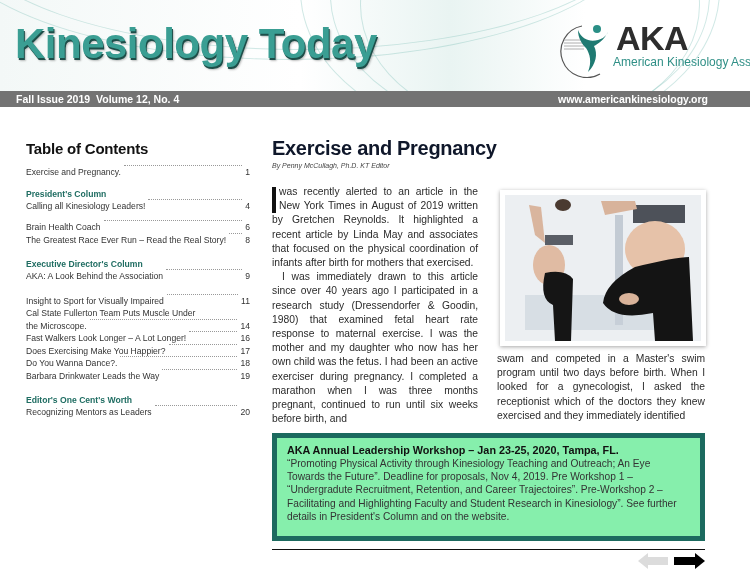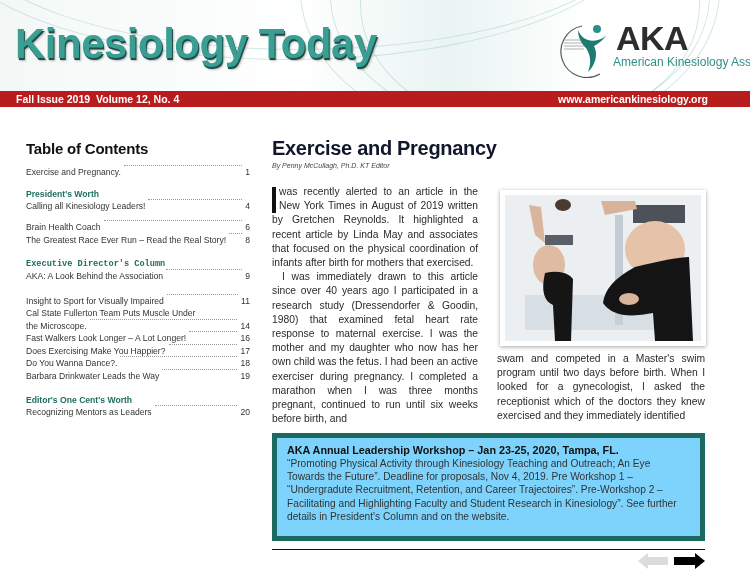--- a/index.html
+++ b/index.html
@@ -7,21 +7,21 @@
   body { position: relative; font-family: "Liberation Sans", sans-serif; color: #222; }
 
   
   .header { position: absolute; left: 0; top: 0; width: 750px; height: 91px; background: linear-gradient(90deg, #f3f8f7 0%, #ffffff 40%, #e9f4f2 60%, #ffffff 78%); overflow: hidden; }
   .swirl { position: absolute; border-radius: 50%; border: 1.2px solid rgba(120,190,180,0.35); }
   .title { position: absolute; left: 15px; top: 20px; font-family: "Liberation Sans", sans-serif; font-weight: bold; font-size: 42px; letter-spacing: -0.5px; color: #3a9e93; text-shadow: 1px 2px 0 #1d4e49, 2px 3px 2px rgba(0,0,0,0.25); white-space: nowrap; }
   .logo { position: absolute; left: 560px; top: 18px; width: 180px; height: 60px; }
   .logo-text { position: absolute; left: 616px; top: 21px; font-weight: bold; font-size: 34px; color: #2d2d2d; letter-spacing: -0.5px; line-height: 34px; }
   .logo-sub { position: absolute; left: 613px; top: 55px; font-size: 12px; color: #2f8f86; white-space: nowrap; }
 
-  .band { position: absolute; left: 0; top: 91px; width: 750px; height: 16px; background: #b91c1c; color: #fff; font-weight: bold; font-size: 10.5px; }
+  .band { position: absolute; left: 0; top: 91px; width: 750px; height: 16px; background: #737373; color: #fff; font-weight: bold; font-size: 10.5px; }
   .band .issue { position: absolute; left: 16px; top: 2px; white-space: nowrap; }
   .band .volume { position: absolute; left: 96px; top: 2px; white-space: nowrap; }
   .band .url { position: absolute; right: 42px; top: 2px; white-space: nowrap; }
 
   
   .toc { position: absolute; left: 26px; top: 140px; width: 224px; }
   .toc h2 { font-size: 15px; font-weight: bold; color: #111; margin-bottom: 10px; letter-spacing: -0.2px; }
   .toc .section { color: #1f6d62; font-weight: bold; font-size: 8.6px; margin-top: 9px; margin-bottom: 2px; }
   .toc .entry { display: flex; align-items: flex-start; font-size: 8.6px; color: #333; height: 12.5px; white-space: nowrap; }
   .toc .entry .t { flex: 0 0 auto; }
@@ -36,21 +36,21 @@
   .col1 { position: absolute; left: 272px; top: 185px; width: 206px; font-size: 10.3px; line-height: 14.2px; color: #2a2a2a; text-align: justify; }
   .col1 p { text-indent: 0; }
   .col1 p + p { text-indent: 10px; }
   .dropcap { float: left; width: 4px; height: 26px; background: #111; margin: 2px 3px 0 0; }
   .col2 { position: absolute; left: 497px; top: 352px; width: 208px; font-size: 10.3px; line-height: 14.2px; color: #2a2a2a; text-align: justify; }
 
   .photo { position: absolute; left: 500px; top: 190px; width: 206px; height: 156px; background: #fff; box-shadow: 0 1px 4px rgba(0,0,0,0.35); padding: 5px; }
   .photo-inner { position: relative; width: 100%; height: 100%; overflow: hidden; background: linear-gradient(90deg, #eef0f2 0%, #e3e6ea 45%, #d8dde2 55%, #eceff1 100%); }
 
   
-  .callout { position: absolute; left: 272px; top: 433px; width: 433px; height: 108px; border: 5px solid #1c6a5f; background: #7dd3fc; padding: 6px 10px; }
+  .callout { position: absolute; left: 272px; top: 433px; width: 433px; height: 108px; border: 5px solid #1c6a5f; background: #86efac; padding: 6px 10px; }
   .callout .h { font-weight: bold; font-size: 10.8px; color: #111; white-space: nowrap; }
   .callout .b { font-size: 10.2px; line-height: 13.2px; color: #333; margin-top: 1px; }
 
   .rule { position: absolute; left: 272px; top: 549px; width: 433px; height: 1px; background: #111; }
 
   .nav-prev { position: absolute; left: 638px; top: 553px; width: 30px; height: 16px; cursor: pointer; }
   .nav-next { position: absolute; left: 674px; top: 553px; width: 31px; height: 16px; cursor: pointer; }
 </style>
 </head>
 <body>
@@ -85,40 +85,40 @@
 
 <div class="toc">
   <h2>Table of Contents</h2>
 
   <div class="entry">
     <span class="t">Exercise and Pregnancy.</span>
       <span class="d"></span>
       <span class="p">1</span>
   </div>
 
-  <div class="section">President's Worth</div>
+  <div class="section">President's Column</div>
   <div class="entry">
     <span class="t">Calling all Kinesiology Leaders!</span>
       <span class="d"></span>
       <span class="p">4</span>
   </div>
 
   <div class="gap"></div>
   <div class="entry">
     <span class="t">Brain Health Coach</span>
       <span class="d"></span>
       <span class="p">6</span>
   </div>
   <div class="entry">
     <span class="t">The Greatest Race Ever Run – Read the Real Story!</span>
       <span class="d"></span>
       <span class="p">8</span>
   </div>
 
-  <div class="section" style="margin-top:12px;font-family:Liberation Mono, monospace;">Executive Director's Column</div>
+  <div class="section" style="margin-top:12px;">Executive Director's Column</div>
   <div class="entry">
     <span class="t">AKA: A Look Behind the Association</span>
       <span class="d"></span>
       <span class="p">9</span>
   </div>
 
   <div class="gap" style="height:12px;"></div>
   <div class="entry">
     <span class="t">Insight to Sport for Visually Impaired</span>
       <span class="d"></span>

